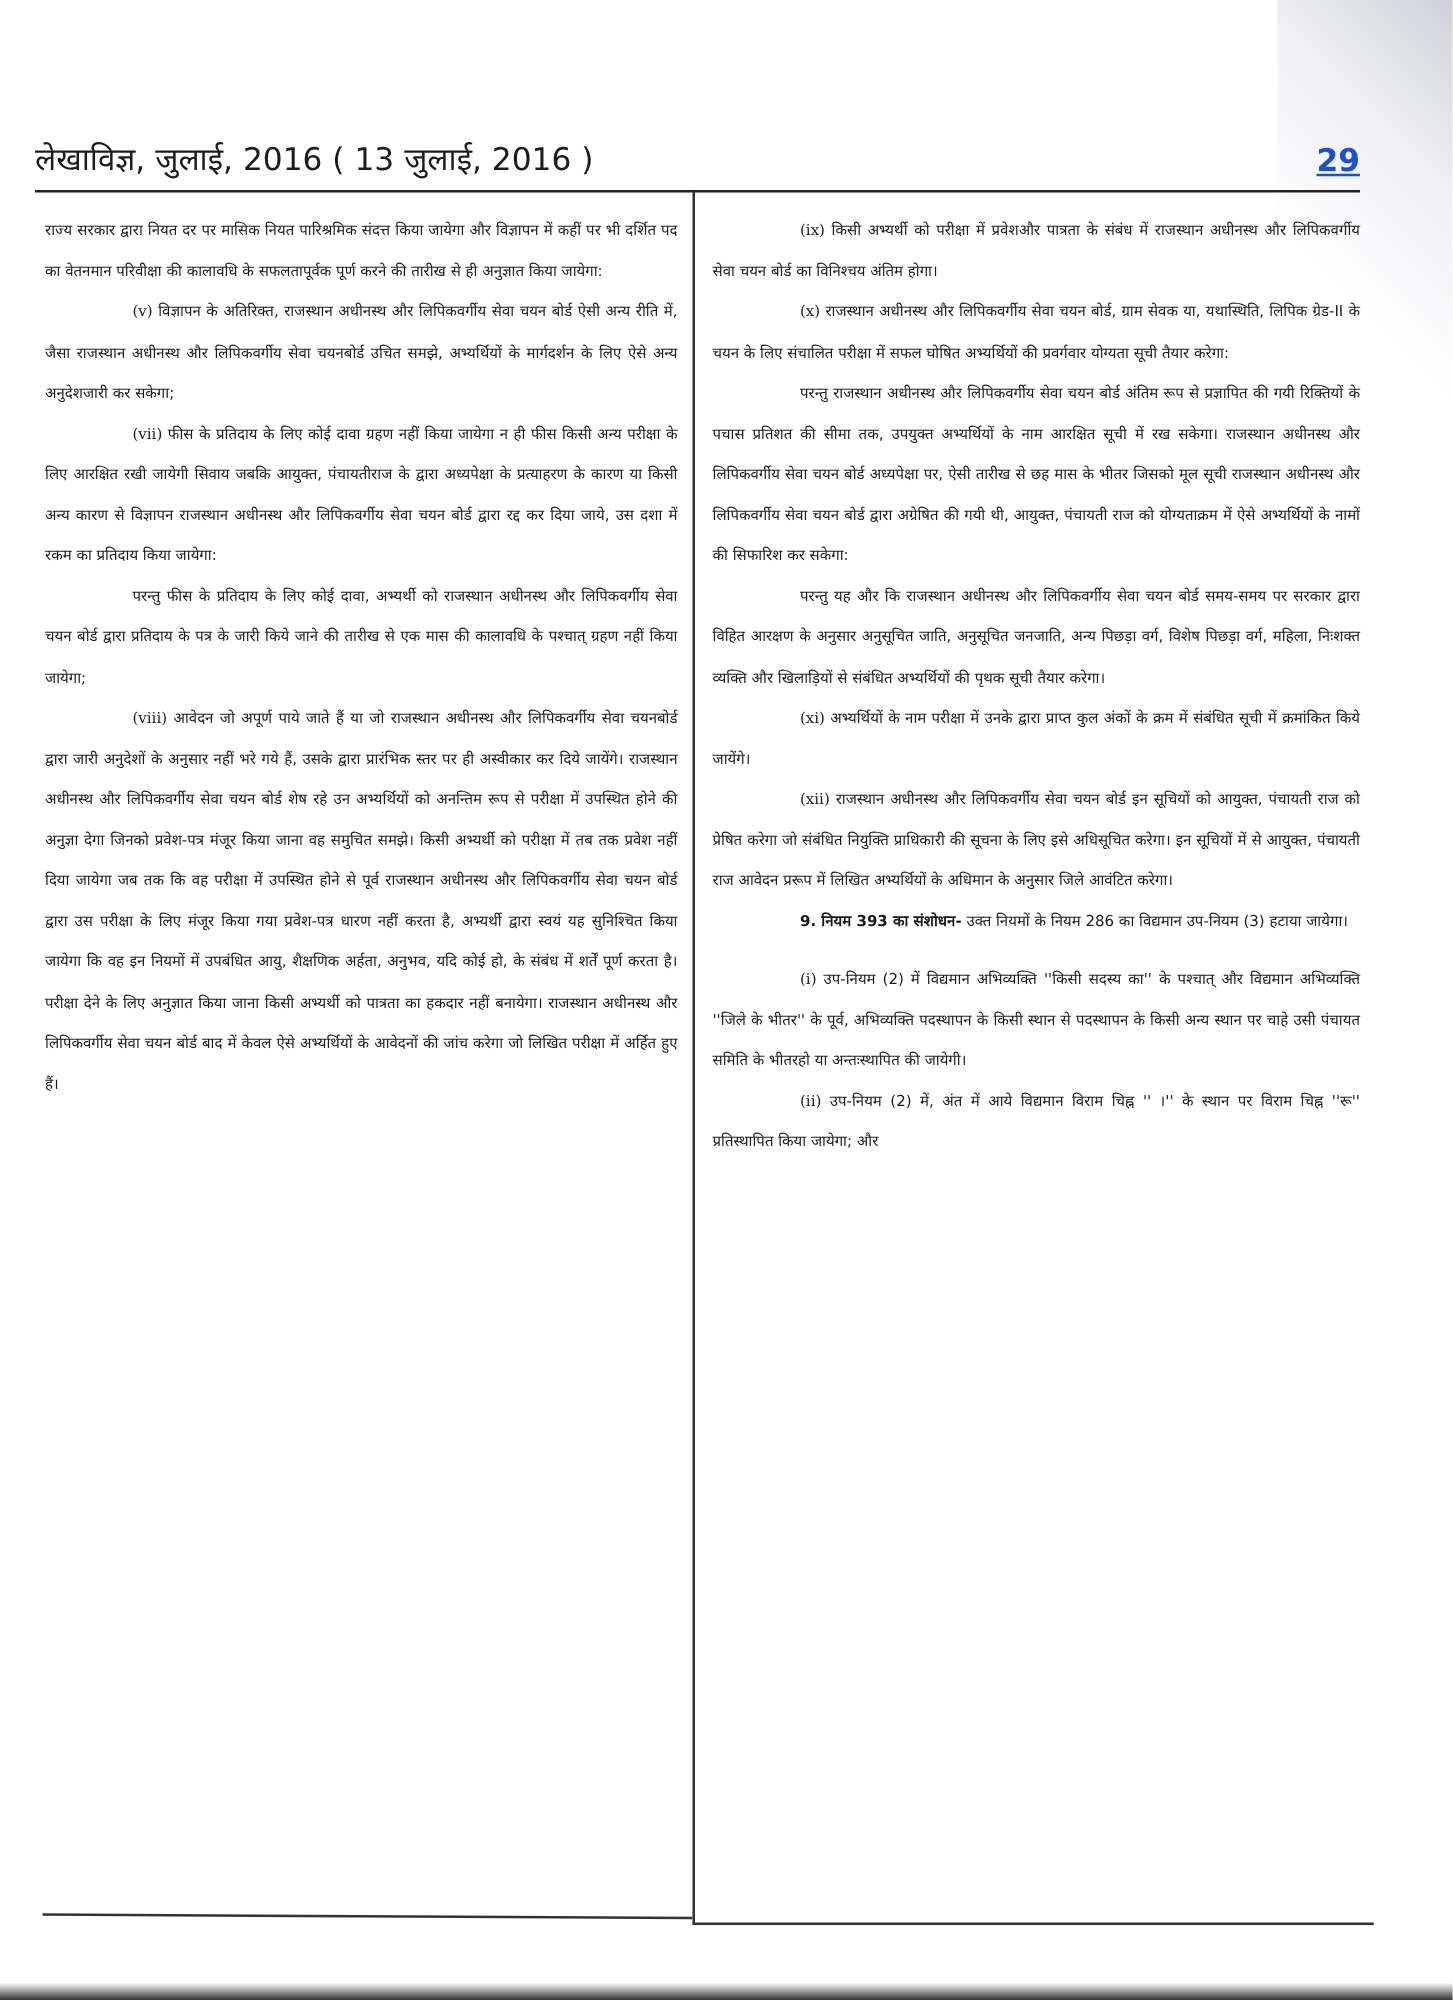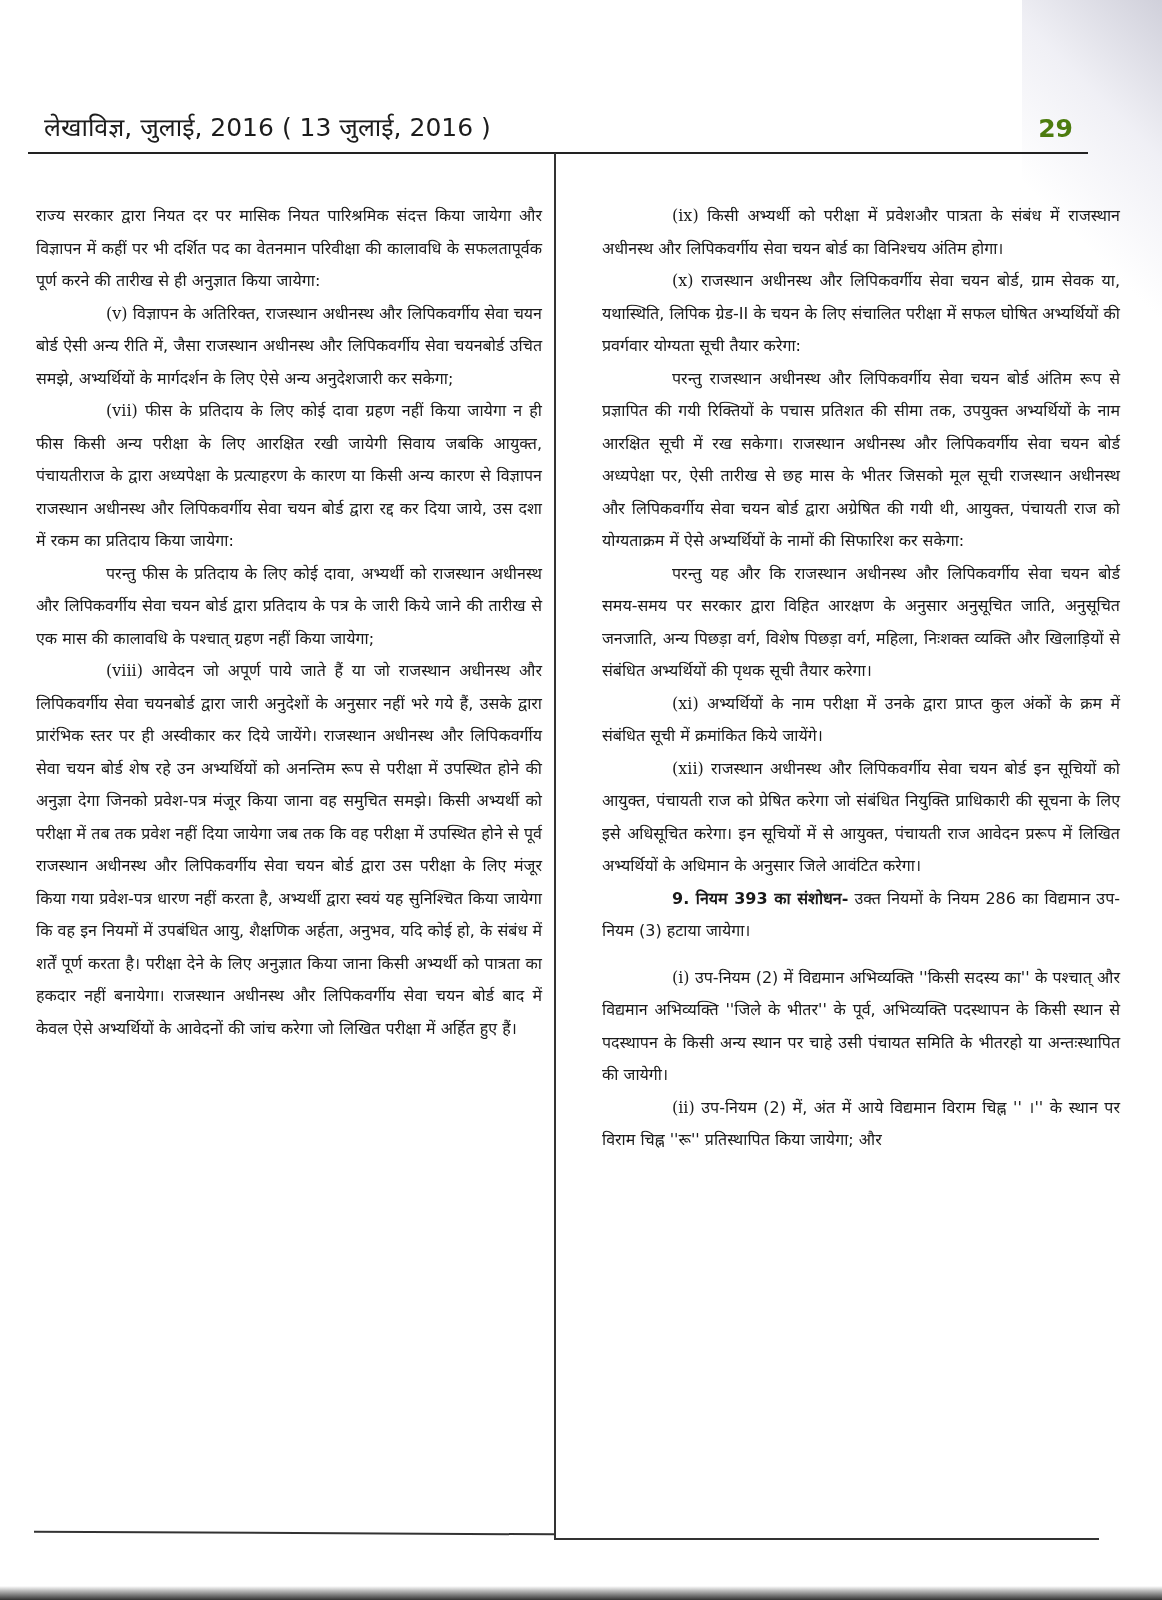--- a/index.html
+++ b/index.html
@@ -29,38 +29,38 @@
       left: 0;
       right: 0;
       bottom: 0;
       height: 14px;
       background: linear-gradient(0deg, rgba(30,30,30,0.9), rgba(30,30,30,0));
       pointer-events: none;
     }
     .header {
       position: absolute;
       left: 28px;
-      right: 89px;
+      right: 74px;
       top: 103px;
       height: 40px;
       display: flex;
       justify-content: space-between;
       align-items: flex-end;
-      margin-left: 16px;
     }
     .header-title {
       font-size: 25px;
       font-family: "DejaVu Sans", sans-serif;
       letter-spacing: 0;
       color: #1c1c1c;
     }
     .header-page {
       font-size: 25px;
       font-weight: bold;
-      color: #4d7c0f;
+      color: #1d4ed8;
+      text-decoration: underline;
     }
     .header-rule {
       position: absolute;
       left: 28px;
       right: 74px;
       top: 152px;
       height: 2px;
       background: #222;
     }
     .col-divider {
@@ -84,31 +84,30 @@
       position: absolute;
       left: 554px;
       width: 545px;
       top: 1538px;
       height: 2px;
       background: #333;
     }
     .column {
       position: absolute;
       top: 168px;
-      font-size: 16px;
+      font-size: 12px;
       line-height: 32.5px;
       text-align: justify;
-      margin-top: 32px;
     }
     .column.left {
       left: 36px;
       width: 506px;
     }
     .column.right {
-      left: 602px;
+      left: 570px;
       width: 518px;
       top: 168px;
     }
     .para {
       margin: 0;
       text-indent: 0;
     }
     .para.indent {
       text-indent: 70px;
     }

